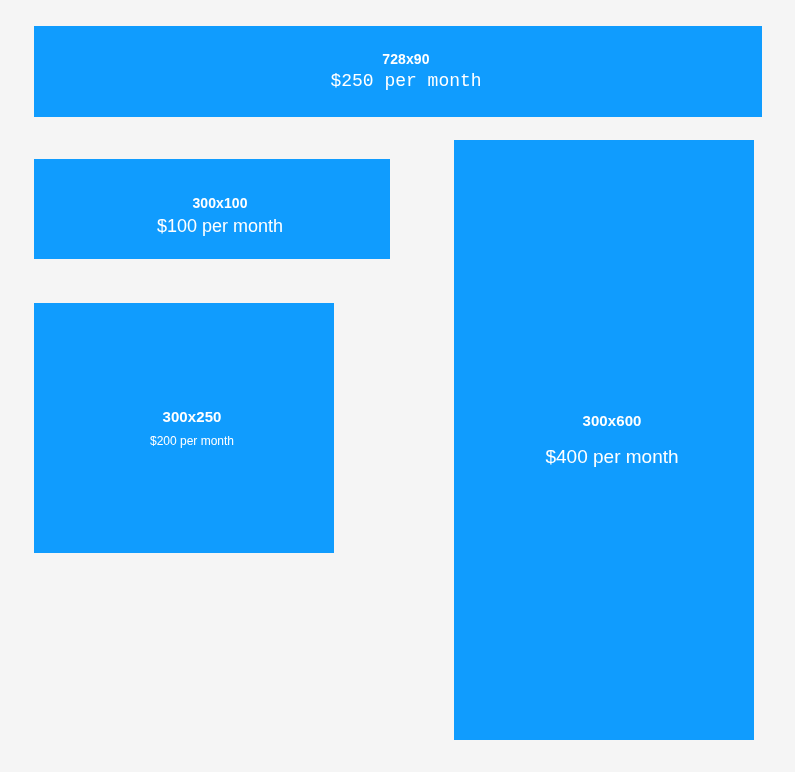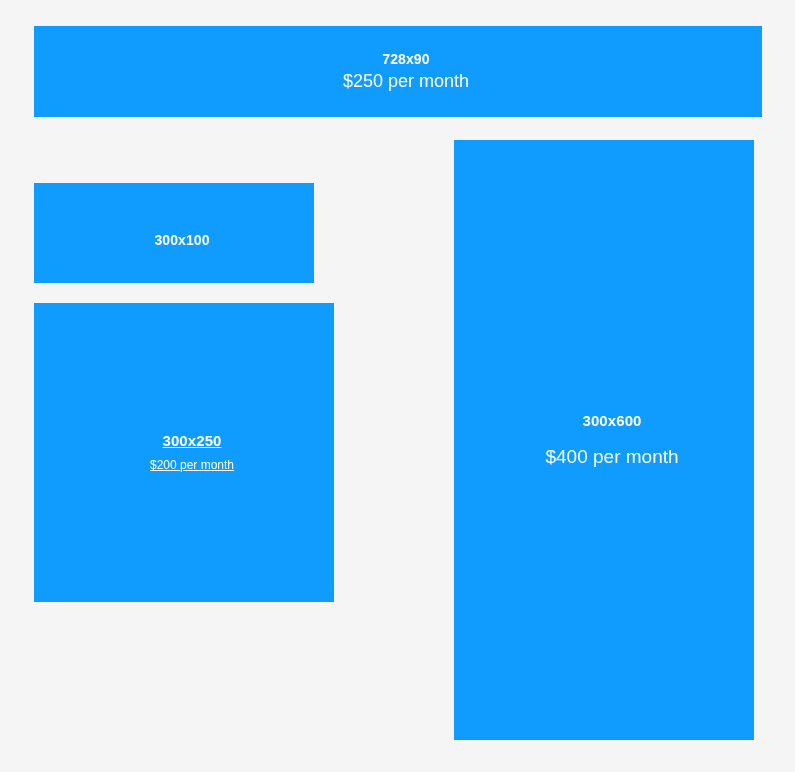--- a/index.html
+++ b/index.html
@@ -56,46 +56,45 @@
     top: 26px;
     width: 728px;
     height: 91px;
   }
   .slot-leaderboard .size-label {
     font-size: 14px;
   }
   .slot-leaderboard .price-label {
     font-size: 18px;
     margin-top: 3px;
+    font-family: Liberation Mono, monospace;
   }
 
   
   .slot-small-rect {
     left: 34px;
     top: 159px;
-    width: 280px;
+    width: 356px;
     height: 100px;
     padding-top: 14px;
-    margin-top: 24px;
   }
   .slot-small-rect .size-label {
     font-size: 14px;
   }
   .slot-small-rect .price-label {
     font-size: 18px;
     margin-top: 4px;
   }
 
   
   .slot-medium-rect {
     left: 34px;
     top: 303px;
     width: 300px;
-    height: 299px;
-    text-decoration: underline;
+    height: 250px;
   }
   .slot-medium-rect .size-label {
     font-size: 15px;
   }
   .slot-medium-rect .price-label {
     font-size: 12px;
     margin-top: 8px;
   }
 
   
@@ -118,20 +117,21 @@
 
 <div class="ad-canvas">
 
   <div class="ad-slot slot-leaderboard">
     <span class="size-label">728x90</span>
     <span class="price-label">$250 per month</span>
   </div>
 
   <div class="ad-slot slot-small-rect">
     <span class="size-label">300x100</span>
+    <span class="price-label">$100 per month</span>
   </div>
 
   <div class="ad-slot slot-medium-rect">
     <span class="size-label">300x250</span>
     <span class="price-label">$200 per month</span>
   </div>
 
   <div class="ad-slot slot-half-page">
     <span class="size-label">300x600</span>
     <span class="price-label">$400 per month</span>

